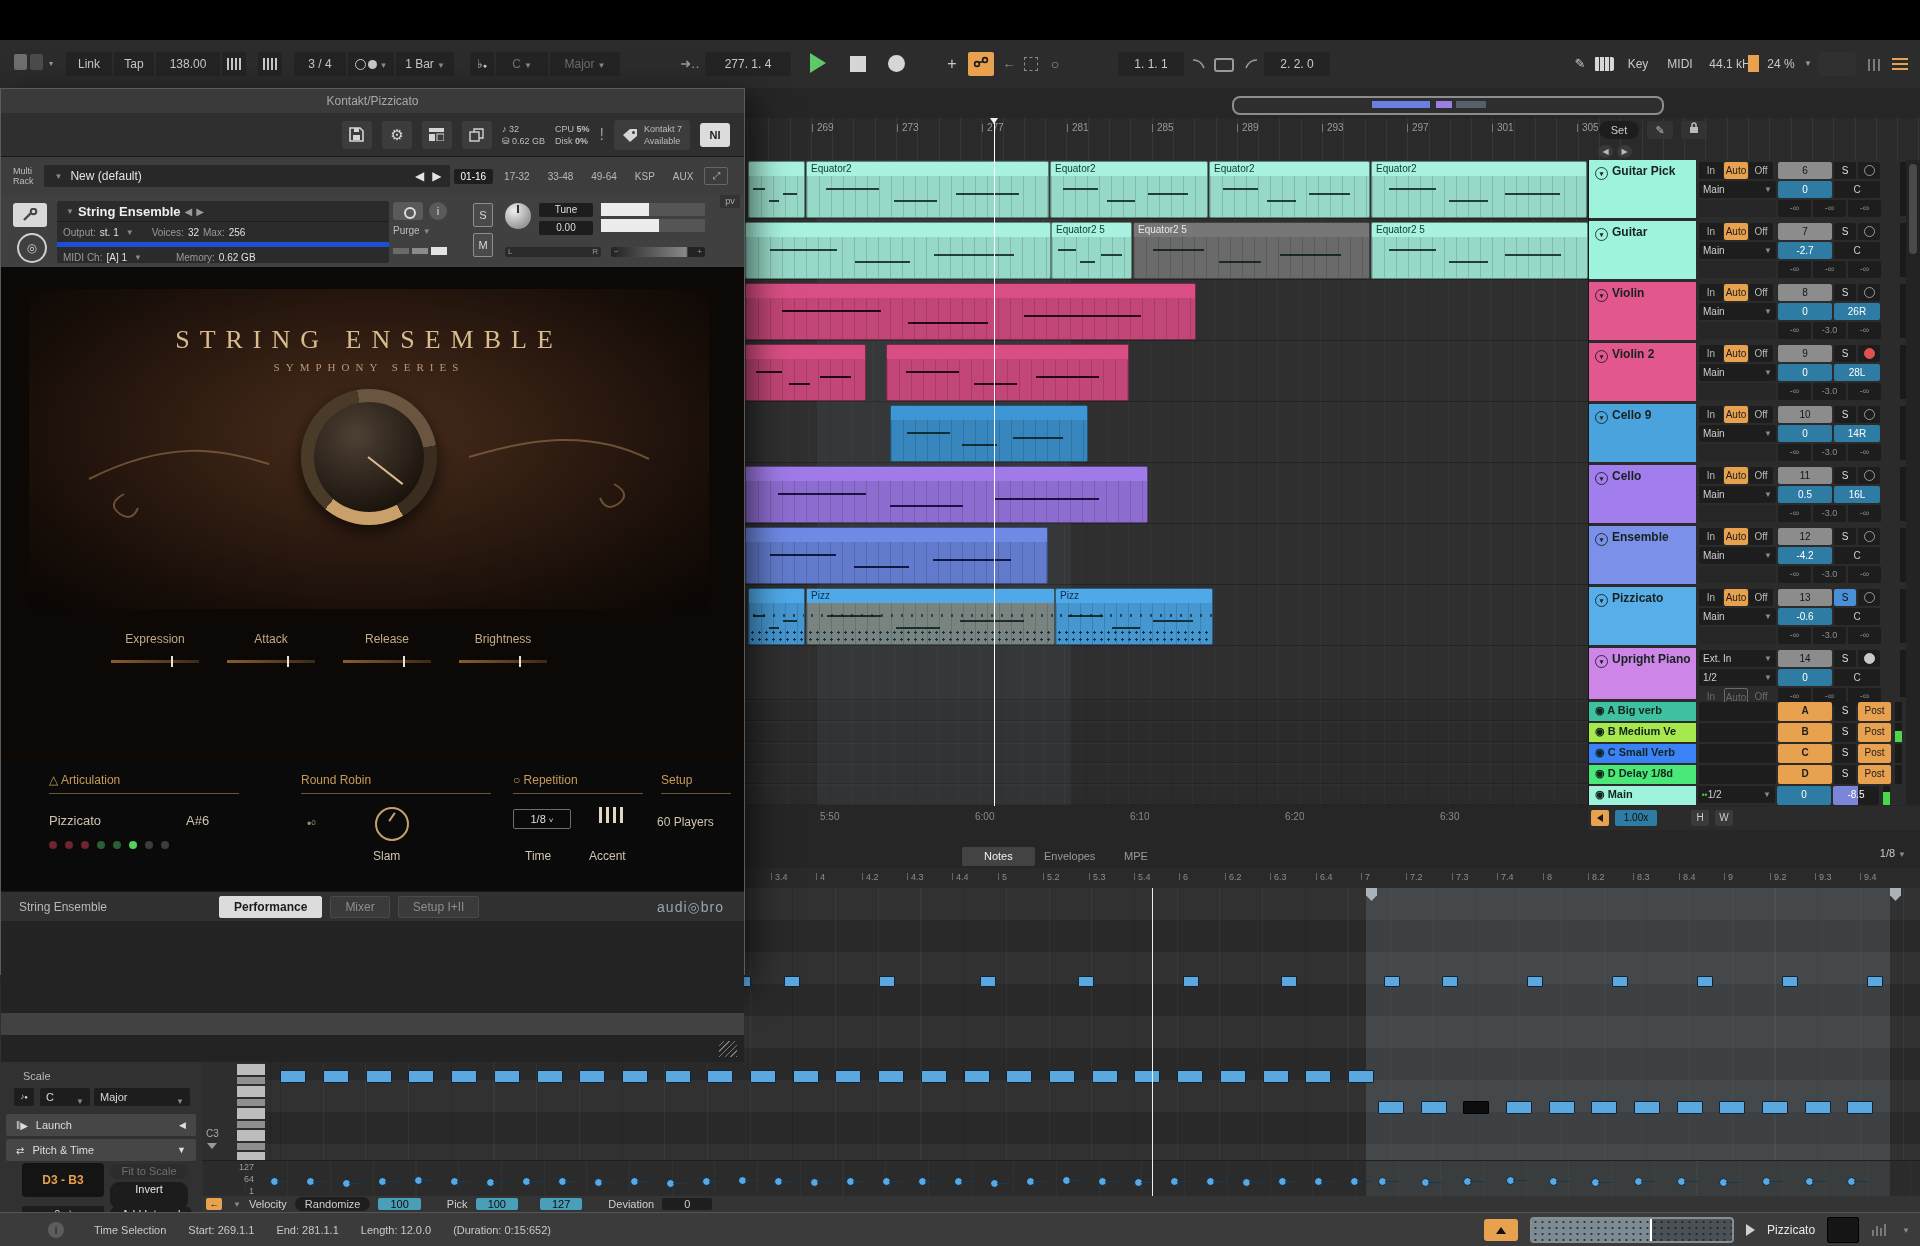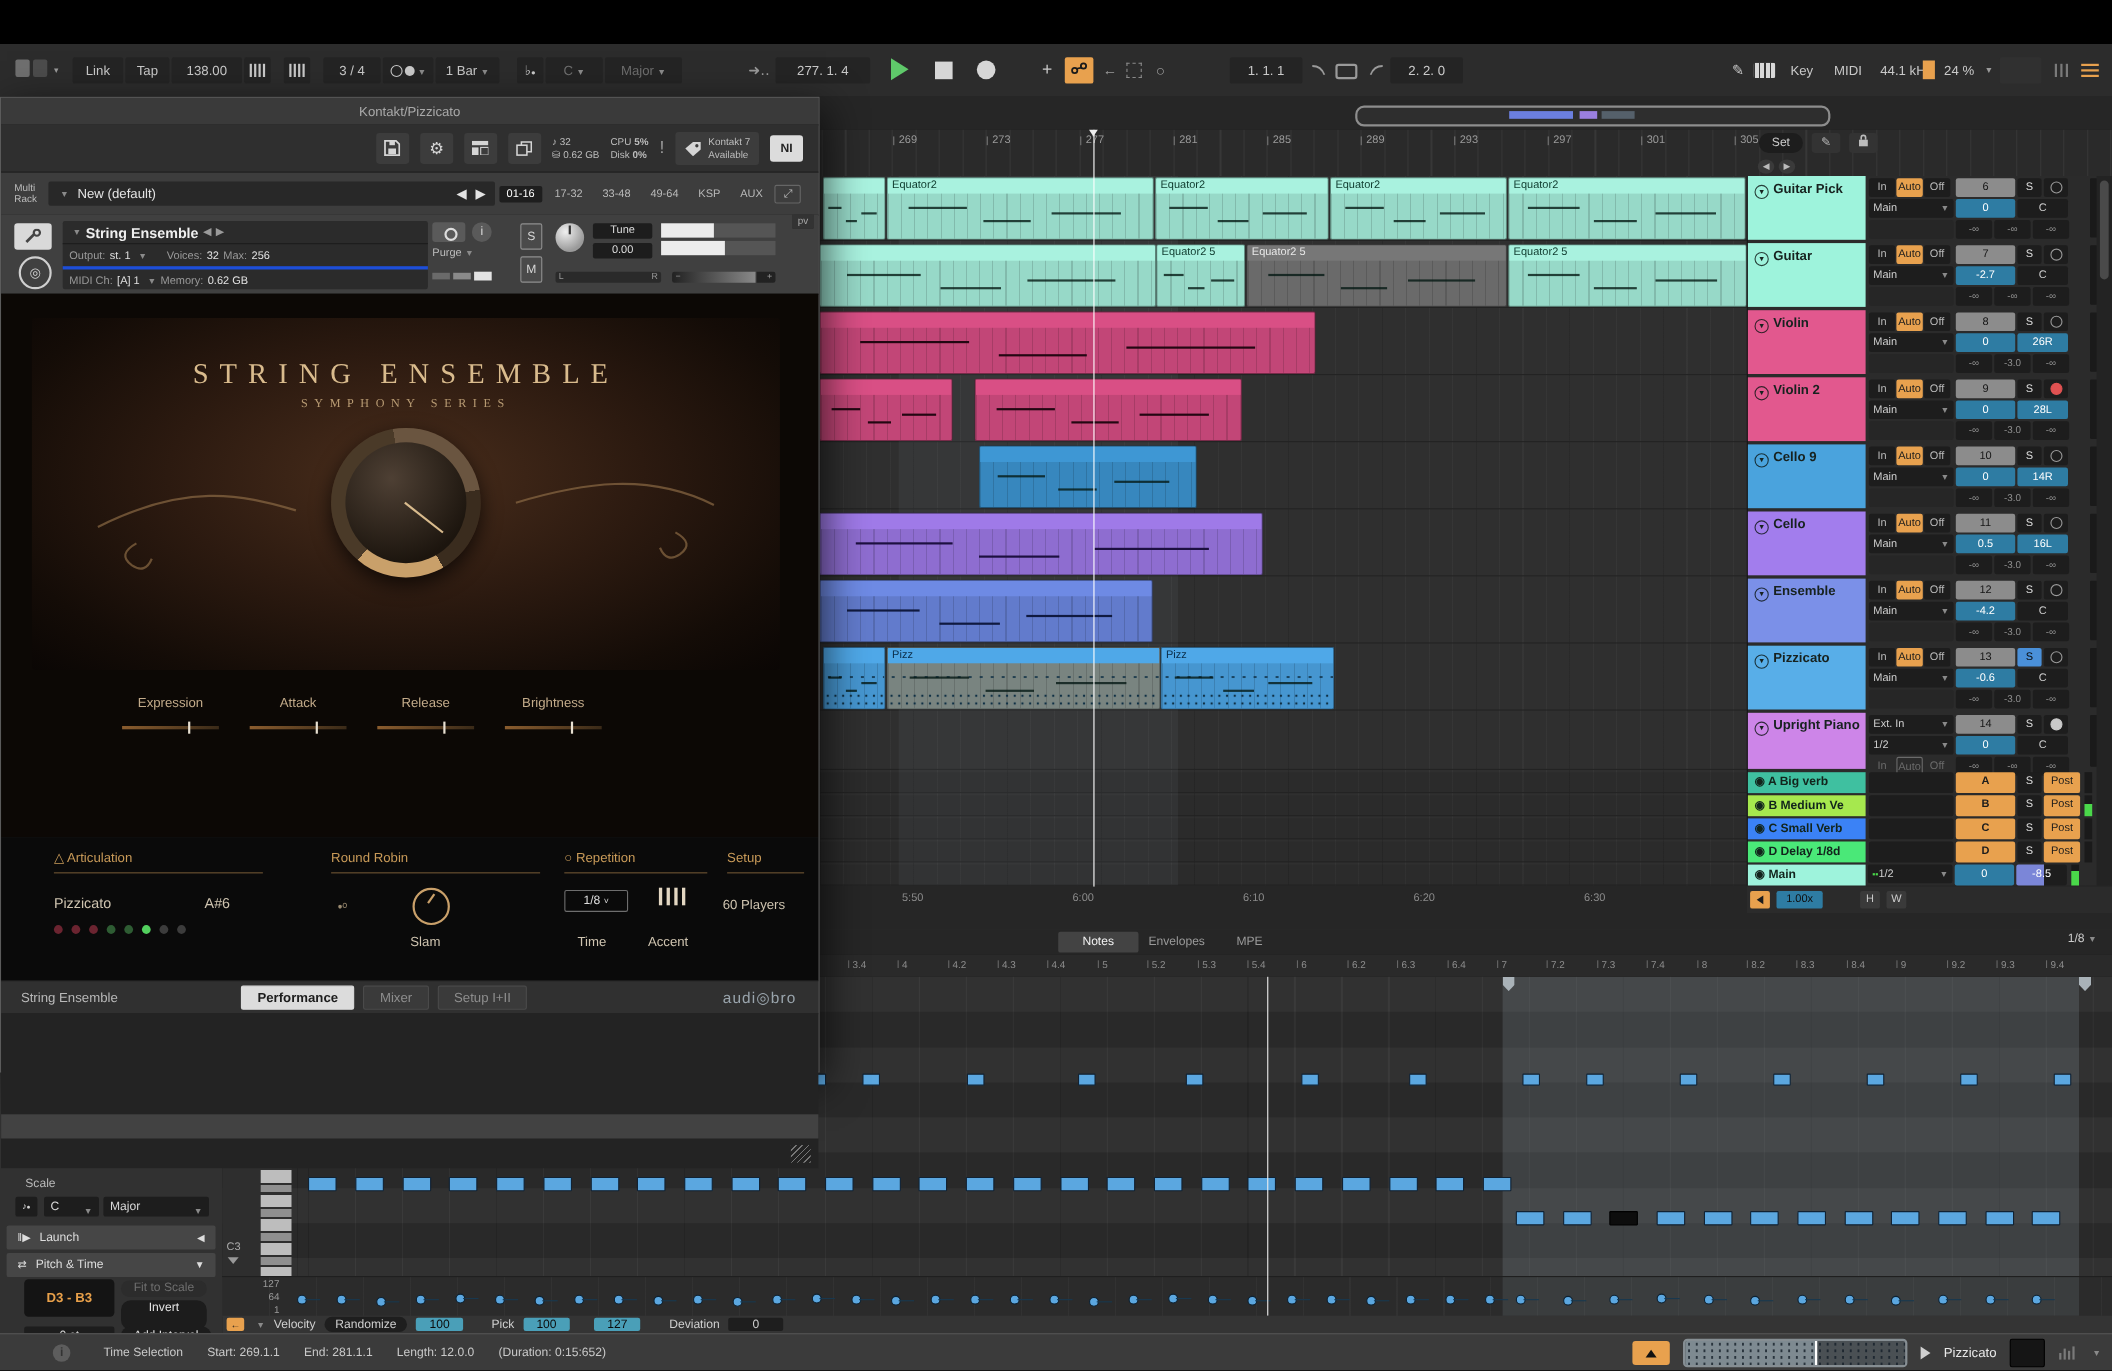--- a/index.html
+++ b/index.html
@@ -1152,34 +1152,34 @@
           </svg>
       </div>
       <div class="abs brandcirc">◎</div>
       <div class="abs" id="namebox">
         <div class="nrow" style="border-bottom:1px solid #1c1c1c;">
             <span class="caret">▼</span>
             <span id="instname" class="grow">String Ensemble</span>
             <span>◀</span>
             <span>▶</span>
           </div>
-        <div class="nrow" style="border-bottom:3px solid #1d4ed8;">
+        <div class="nrow" style="border-bottom:5px solid #1d4ed8;">
           <span>Output:</span>
             <span class="v">st. 1</span>
             <span class="caret">▼</span>
           <span style="margin-left:14px;">Voices:</span>
             <span class="v">32</span>
           <span>Max:</span>
             <span class="v">256</span>
         </div>
         <div class="nrow">
           <span>MIDI Ch:</span>
             <span class="v">[A] 1</span>
             <span class="caret">▼</span>
-          <span style="margin-left:0;">Memory:</span>
+          <span style="margin-left:30px;">Memory:</span>
             <span class="v">0.62 GB</span>
         </div>
       </div>
       <div class="abs colmini">
         <div style="height:20px;display:flex;align-items:center;">
             <span class="camico"></span>
             <span class="infoico">i</span>
           </div>
         <div style="height:20px;line-height:20px;"><span>Purge</span><span class="caret">▼</span></div>
         <div style="height:20px;display:flex;align-items:center;gap:3px;">

